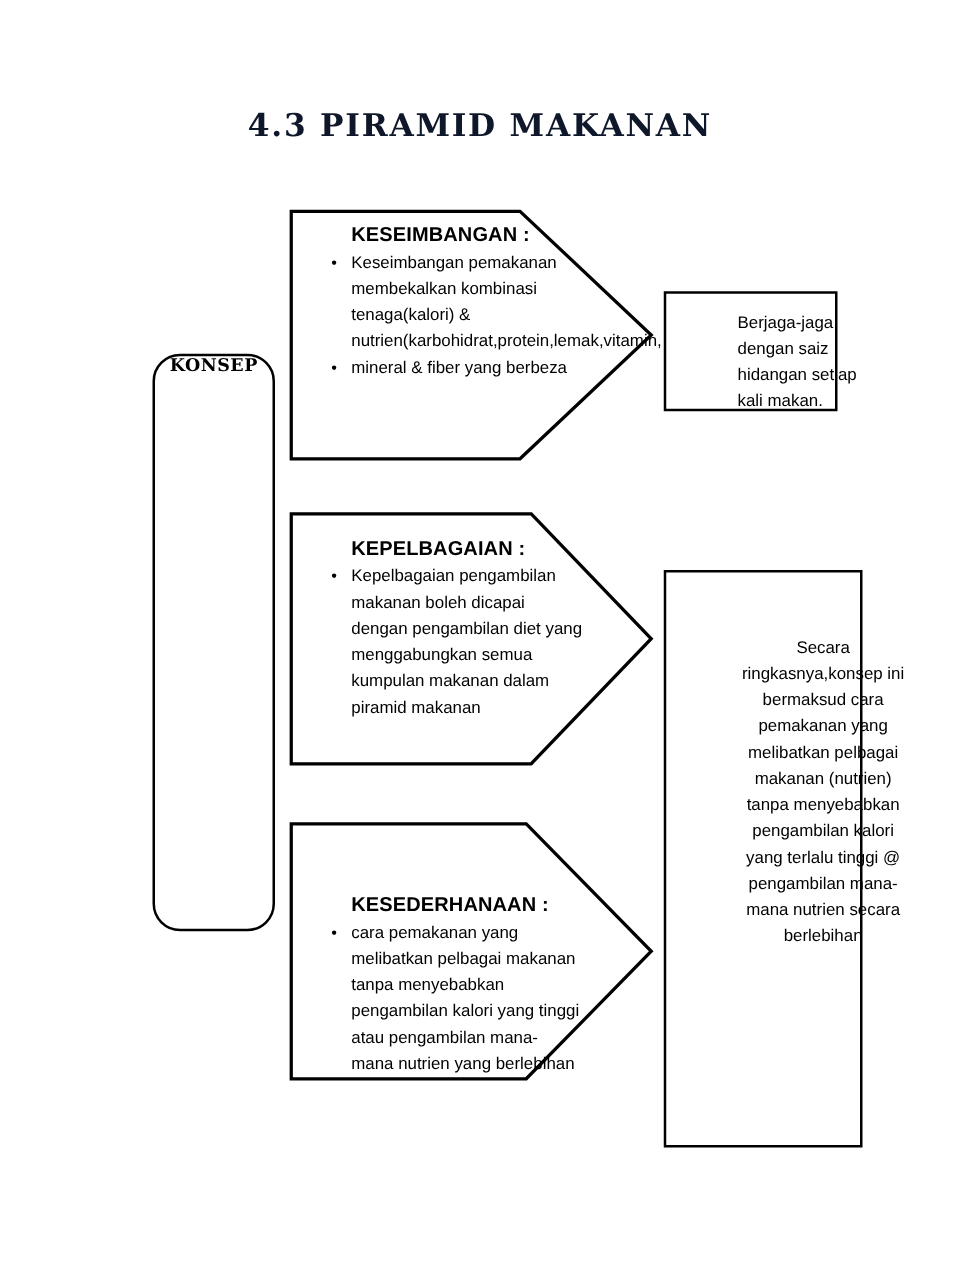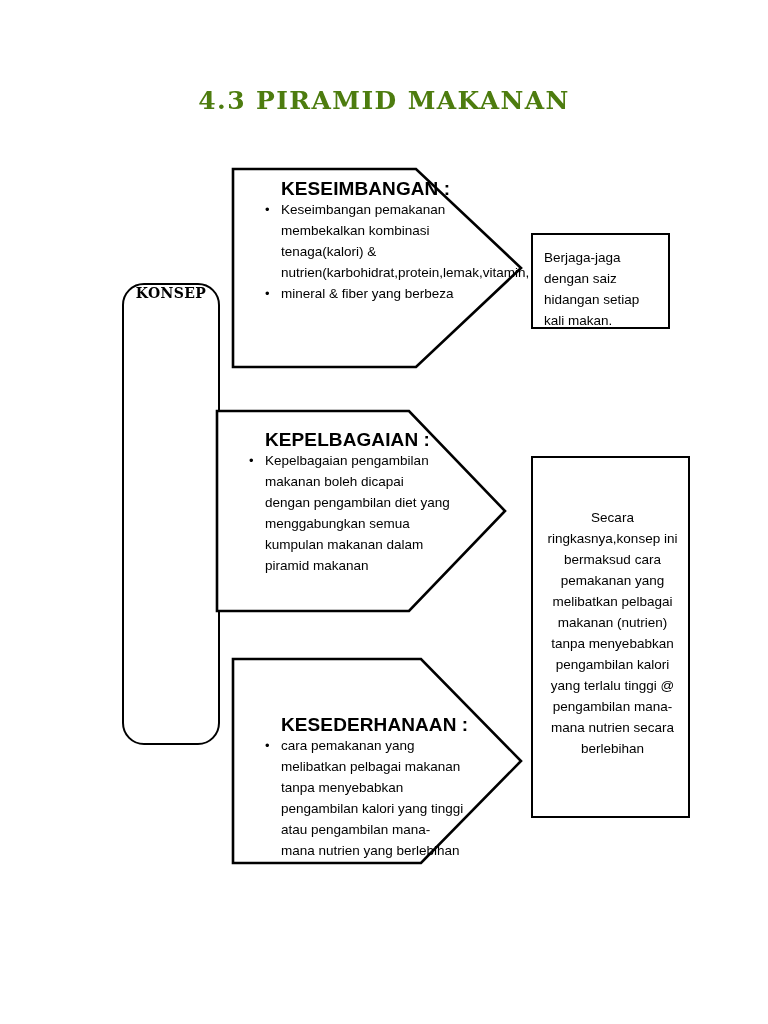--- a/index.html
+++ b/index.html
@@ -27,21 +27,21 @@
   .title {
     position: absolute;
     left: 0;
     top: 86px;
     width: 768px;
     text-align: center;
     font-family: "DejaVu Serif", serif;
     font-weight: bold;
     font-size: 25px;
     letter-spacing: 1.4px;
-    color: #4d7c0f;
+    color: #0f172a;
   }
 
   
   .konsep-box {
     position: absolute;
     left: 122px;
     top: 283px;
     width: 98px;
     height: 462px;
     border: 2px solid #000;
@@ -65,21 +65,21 @@
     position: absolute;
     left: 0;
     top: 0;
     overflow: visible;
   }
   .arrow-body {
     position: absolute;
     box-sizing: border-box;
   }
   .arrow-head {
-    font-size: 19px;
+    font-size: 16px;
     font-weight: bold;
     line-height: 21px;
     letter-spacing: 0.1px;
     white-space: nowrap;
   }
   .bullet-list {
     margin: 0;
     padding: 0;
     list-style: none;
   }
@@ -100,20 +100,21 @@
   
   .note-box {
     position: absolute;
     border: 2px solid #000;
     box-sizing: border-box;
     background: #fff;
   }
   .note-text {
     font-size: 13.5px;
     line-height: 21px;
+    margin-left: 46px;
   }
   .note-text-left { text-align: left; }
   .note-text-center { text-align: center; }
 </style>
 </head>
 <body>
 
 <div id="canvas">
 
   <div class="title">4.3  PIRAMID MAKANAN</div>
@@ -134,21 +135,21 @@
           <span>Keseimbangan pemakanan membekalkan kombinasi tenaga(kalori) &amp; nutrien(karbohidrat,protein,lemak,vitamin,</span>
         </li>
         <li class="bullet-item">
           <span class="bullet-dot">•</span>
           <span>mineral &amp; fiber yang berbeza</span>
         </li>
       </ul>
     </div>
   </div>
 
-  <div class="arrow" style="left:216px; top:410px; width:290px; height:202px;">
+  <div class="arrow" style="left:232px; top:410px; width:290px; height:202px;">
     <svg width="290" height="202" viewBox="0 0 290 202">
       <polygon points="1,1 193,1 289,101 193,201 1,201" fill="#ffffff" stroke="#000000" stroke-width="2.6" stroke-linejoin="miter"></polygon>
     </svg>
     <div class="arrow-body" style="left:49px; top:19px; width:185px;">
       <div class="arrow-head">KEPELBAGAIAN :</div>
       <ul class="bullet-list">
         <li class="bullet-item">
           <span class="bullet-dot">•</span>
           <span>Kepelbagaian pengambilan makanan boleh dicapai dengan pengambilan diet yang menggabungkan semua kumpulan makanan dalam piramid makanan</span>
         </li>
@@ -168,17 +169,17 @@
           <span>cara pemakanan yang melibatkan pelbagai makanan tanpa menyebabkan pengambilan kalori yang tinggi atau pengambilan mana-mana nutrien yang berlebihan</span>
         </li>
       </ul>
     </div>
   </div>
 
   <div class="note-box" style="left:531px; top:233px; width:139px; height:96px;">
     <div class="note-text note-text-left" style="position:absolute; left:11px; top:12px; width:110px;">Berjaga-jaga dengan saiz hidangan setiap kali makan.</div>
   </div>
 
-  <div class="note-box" style="left:531px; top:456px; width:159px; height:362px;">
+  <div class="note-box" style="left:531px; top:456px; width:159px; height:462px;">
     <div class="note-text note-text-center" style="position:absolute; left:11px; top:49px; width:137px;">Secara ringkasnya,konsep ini bermaksud cara pemakanan yang melibatkan pelbagai makanan (nutrien) tanpa menyebabkan pengambilan kalori yang terlalu tinggi @ pengambilan mana-mana nutrien secara berlebihan</div>
   </div>
 
 </div>
 
 </body></html>

